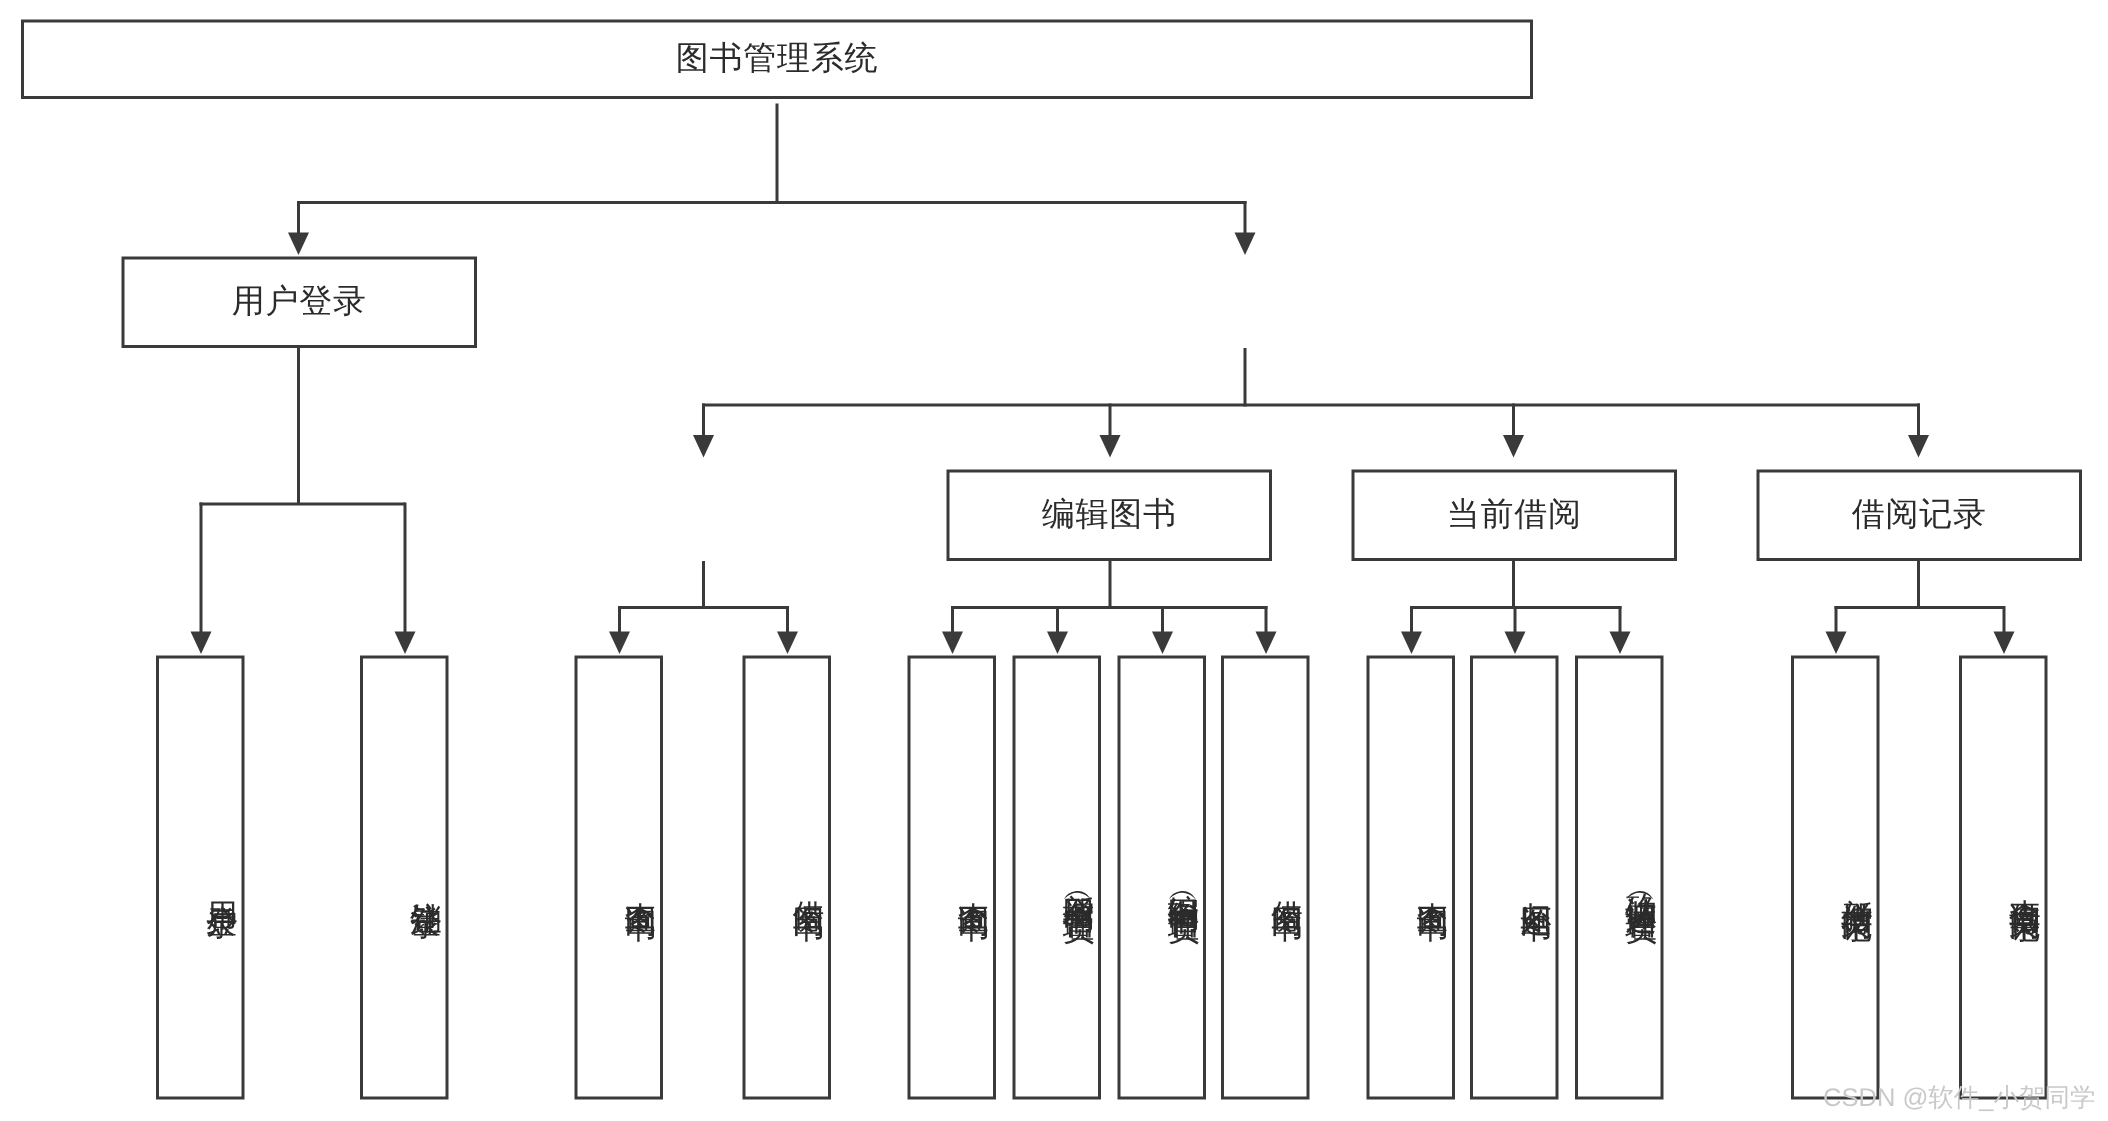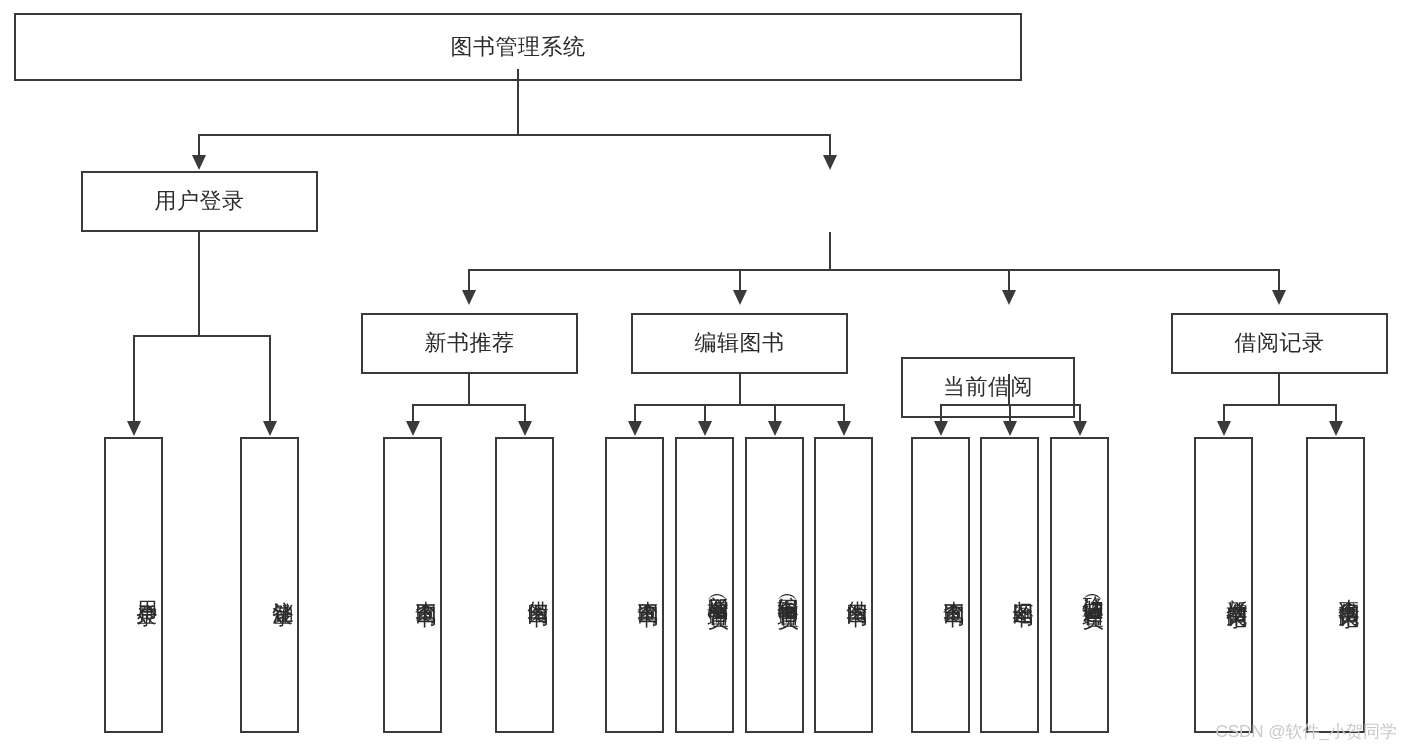--- a/index.html
+++ b/index.html
@@ -75,21 +75,21 @@
     color: #c9c9c9;
     white-space: nowrap;
     user-select: none;
   }
 </style>
 </head>
 <body>
 
 <div id="canvas">
 
-  <div class="node horiz" style="left:14px; top:13px; width:1008px; height:68px;align-items:center;">
+  <div class="node horiz" style="left:14px; top:13px; width:1008px; height:53px;align-items:center;">
     <span>图书管理系统</span>
   </div>
 
   <div class="vline" style="left:517px; top:69px; height:66px;"></div>
 
   <div class="hline" style="left:198px; top:134px; width:633px;"></div>
 
   <div class="vline" style="left:198px; top:134px; height:22px;"></div>
   <div class="arrow" style="left:192px; top:155px;"></div>
   <div class="vline" style="left:829px; top:134px; height:22px;"></div>
@@ -114,27 +114,24 @@
 
   <div class="vline" style="left:739px; top:269px; height:22px;"></div>
   <div class="arrow" style="left:733px; top:290px;"></div>
 
   <div class="vline" style="left:1008px; top:269px; height:22px;"></div>
   <div class="arrow" style="left:1002px; top:290px;"></div>
 
   <div class="vline" style="left:1278px; top:269px; height:22px;"></div>
   <div class="arrow" style="left:1272px; top:290px;"></div>
 
-  <div class="node horiz" style="left:361px; top:313px; width:217px; height:61px;">
-    <span>新书推荐</span>
-  </div>
   <div class="node horiz" style="left:631px; top:313px; width:217px; height:61px;">
     <span>编辑图书</span>
   </div>
-  <div class="node horiz" style="left:901px; top:313px; width:174px; height:61px;margin-top:44px;">
+  <div class="node horiz" style="left:901px; top:313px; width:217px; height:61px;">
     <span>当前借阅</span>
   </div>
   <div class="node horiz" style="left:1171px; top:313px; width:217px; height:61px;">
     <span>借阅记录</span>
   </div>
 
   <div class="vline" style="left:468px; top:374px; height:32px;"></div>
   <div class="hline" style="left:412px; top:404px; width:113px;"></div>
   <div class="vline" style="left:412px; top:404px; height:18px;"></div>
   <div class="arrow" style="left:406px; top:421px;"></div>

